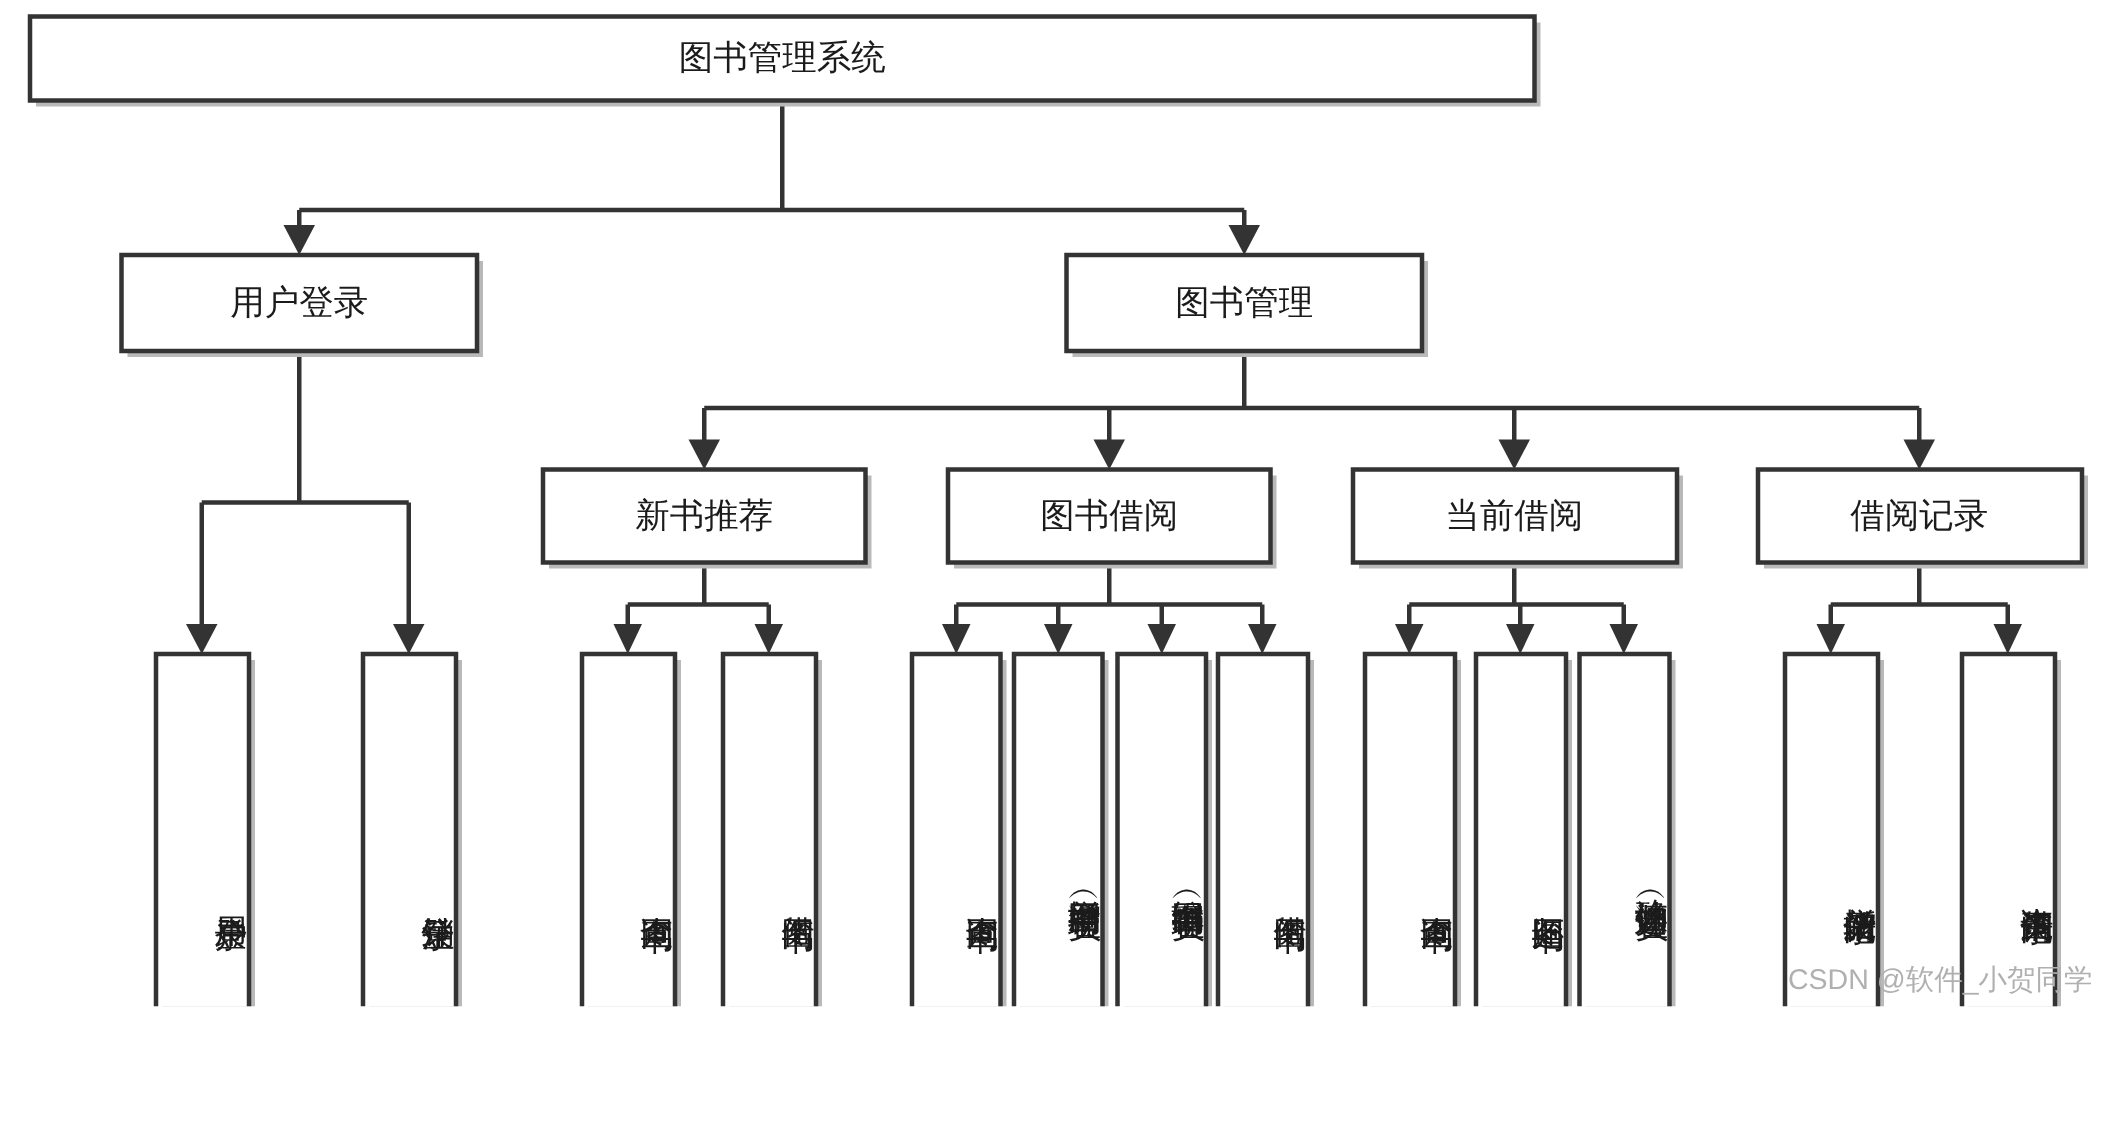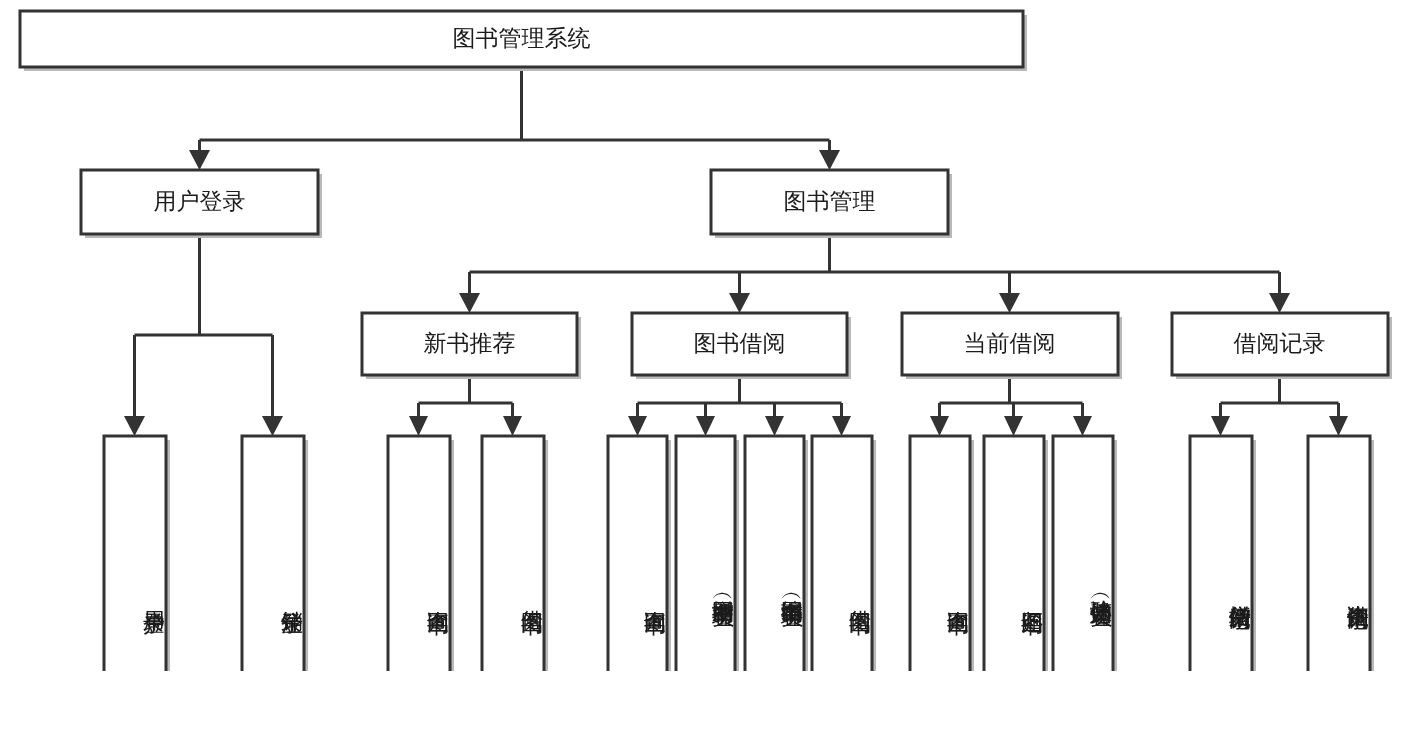--- a/index.html
+++ b/index.html
@@ -252,14 +252,15 @@
   <div class="node-label-v" style="left:608px; top:470px; width:59px; height:250px;">查询图书</div>
   <div class="node-label-v" style="left:676px; top:444px; width:59px; height:285px;">新增图书（管理员）</div>
   <div class="node-label-v" style="left:745px; top:444px; width:59px; height:285px;">编辑图书（管理员）</div>
   <div class="node-label-v" style="left:812px; top:470px; width:60px; height:250px;">借阅图书</div>
   <div class="node-label-v" style="left:910px; top:470px; width:60px; height:250px;">查询图书</div>
   <div class="node-label-v" style="left:984px; top:470px; width:60px; height:250px;">归还图书</div>
   <div class="node-label-v" style="left:1053px; top:444px; width:60px; height:285px;">确认归还（管理员）</div>
   <div class="node-label-v" style="left:1190px; top:455px; width:62px; height:270px;">新增借阅记录</div>
   <div class="node-label-v" style="left:1308px; top:455px; width:62px; height:270px;">查询借阅记录</div>
 
+  <div class="watermark">CSDN @软件_小贺同学</div>
 
 </div>
 
 </body></html>

